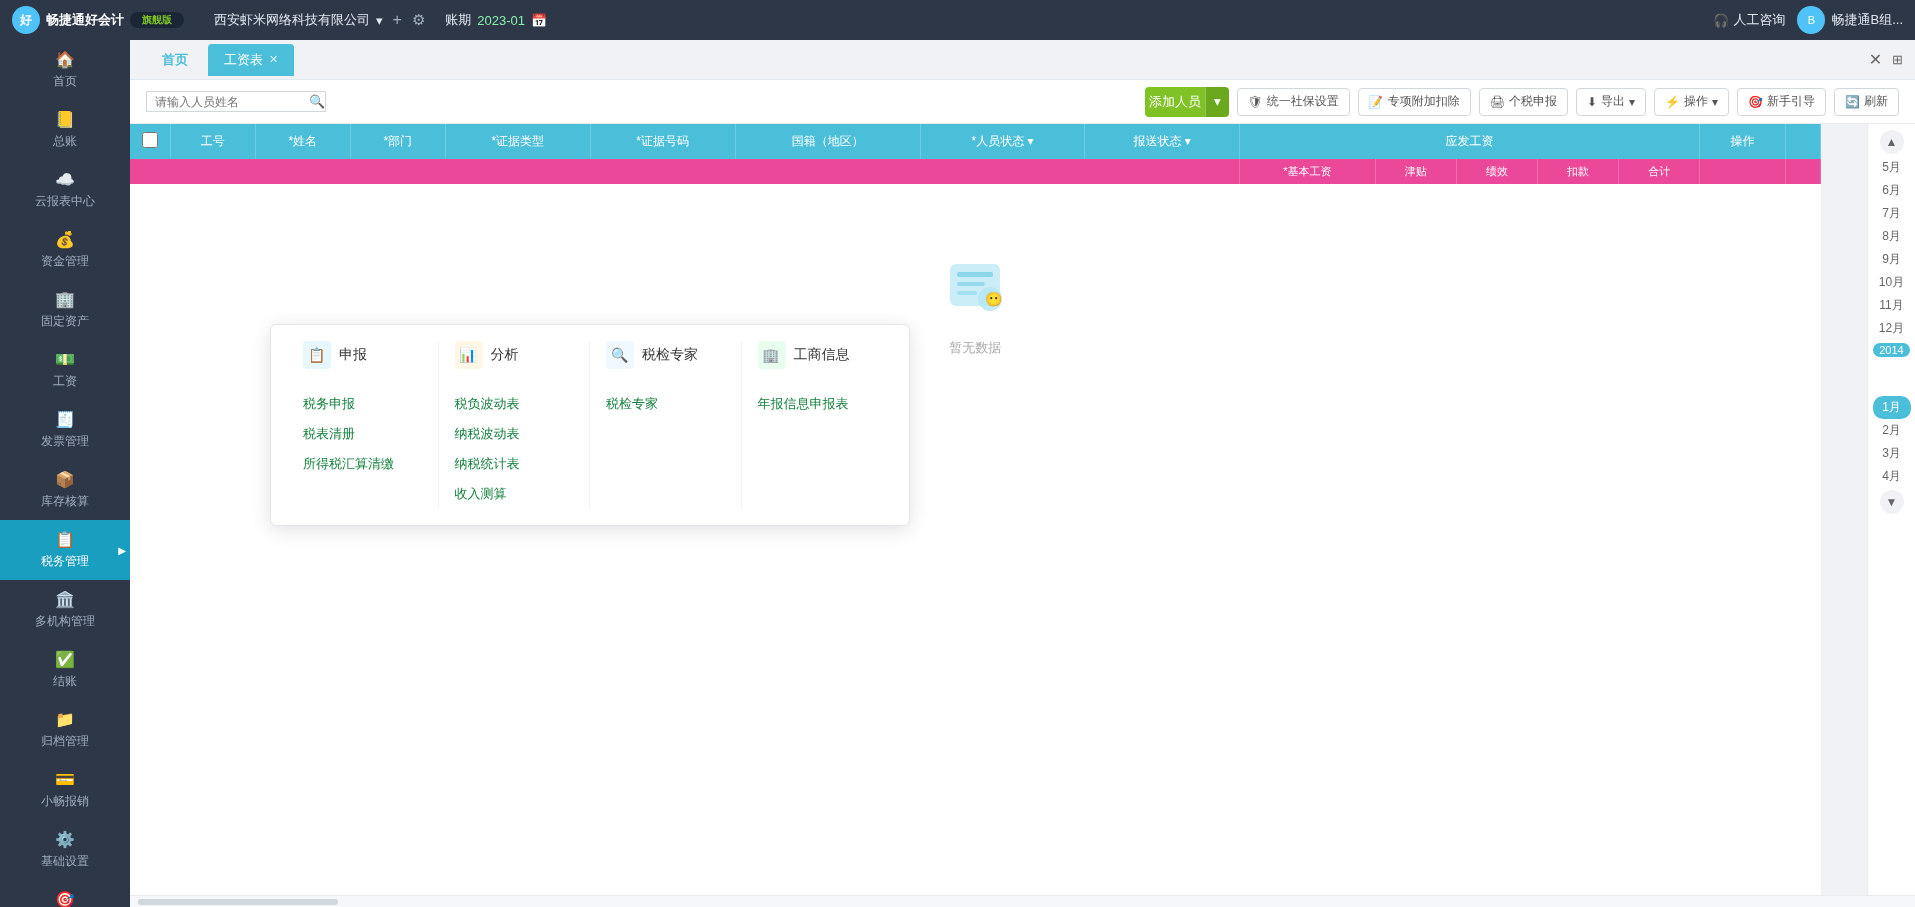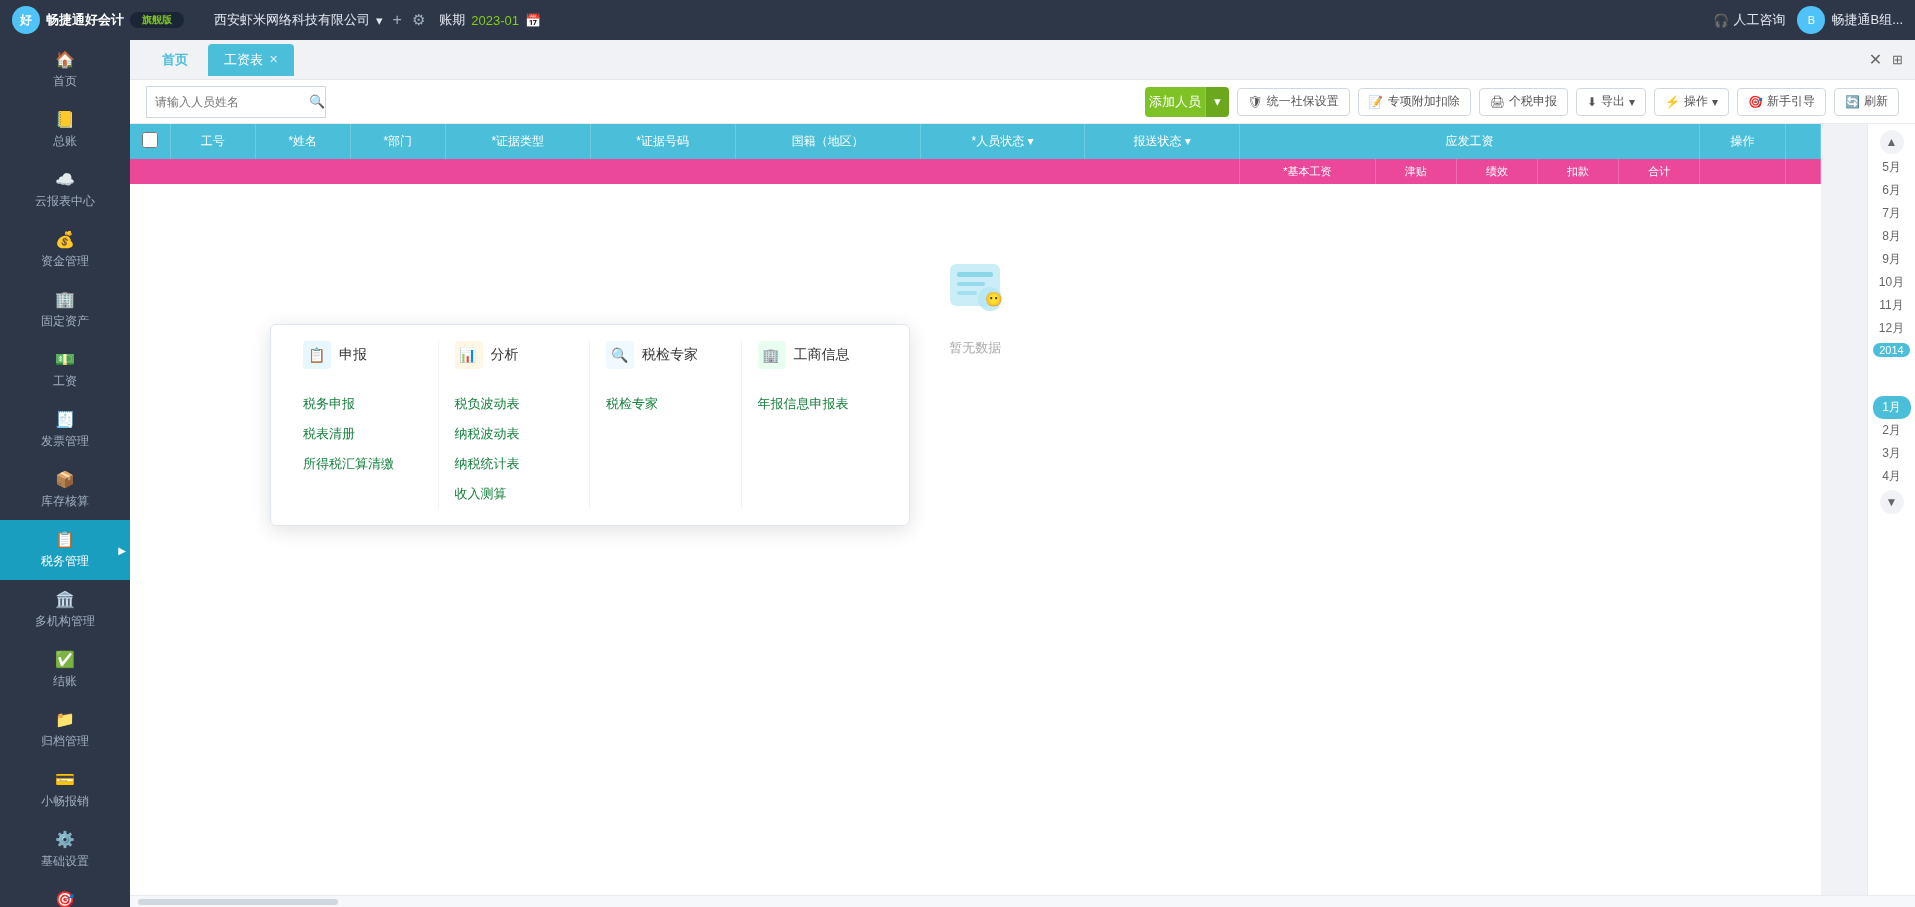--- a/index.html
+++ b/index.html
@@ -4,21 +4,21 @@
   <style>
     * { margin: 0; padding: 0; box-sizing: border-box; }
     body { font-family: 'Microsoft YaHei', Arial, sans-serif; font-size: 13px; background: #f0f2f5; width: 1915px; height: 907px; overflow: hidden; display: flex; flex-direction: column; }
 
     
     .top-bar { height: 40px; background: #2d3748; display: flex; align-items: center; padding: 0 12px; gap: 10px; flex-shrink: 0; }
     .logo-area { display: flex; align-items: center; gap: 6px; color: #fff; font-size: 14px; font-weight: bold; }
     .logo-icon { width: 28px; height: 28px; background: #4fc3f7; border-radius: 50%; display: flex; align-items: center; justify-content: center; color: #fff; font-size: 12px; }
     .company-selector { display: flex; align-items: center; gap: 6px; color: #e2e8f0; margin-left: 20px; cursor: pointer; }
     .top-bar-actions { margin-left: auto; display: flex; align-items: center; gap: 12px; color: #e2e8f0; font-size: 13px; }
-    .period-info { display: flex; align-items: center; gap: 6px; color: #e2e8f0; margin-left: 4px; }
+    .period-info { display: flex; align-items: center; gap: 6px; color: #e2e8f0; margin-left: 10px; }
     .btn-icon-top { cursor: pointer; color: #e2e8f0; display: flex; align-items: center; gap: 4px; }
     .user-avatar { width: 28px; height: 28px; background: #4fc3f7; border-radius: 50%; display: flex; align-items: center; justify-content: center; color: #fff; font-size: 11px; }
 
     
     .main-layout { display: flex; flex: 1; overflow: hidden; }
 
     
     .sidebar { width: 130px; background: #2d3748; display: flex; flex-direction: column; padding-top: 0; flex-shrink: 0; }
     .sidebar-item { display: flex; flex-direction: column; align-items: center; justify-content: center; padding: 10px 0; cursor: pointer; color: #a0aec0; gap: 4px; font-size: 12px; position: relative; }
     .sidebar-item.active-highlight { background: #1a9ec0; color: #fff; }
@@ -97,21 +97,21 @@
   <div class="company-selector">
     <span>西安虾米网络科技有限公司</span>
     <span>▾</span>
   </div>
 
   <span style="color:#a0aec0;cursor:pointer;font-size:16px;">+</span>
   <span style="color:#a0aec0;cursor:pointer;font-size:15px;">⚙</span>
 
   <div class="period-info">
     <span>账期</span>
-    <span style="color:#84cc16;font-weight:500;">2023-01</span>
+    <span style="color:#86efac;font-weight:500;">2023-01</span>
     <span style="cursor:pointer;">📅</span>
   </div>
 
   <div class="top-bar-actions">
     <div class="btn-icon-top">
       <span>🎧</span>
       <span>人工咨询</span>
     </div>
     <div style="display:flex;align-items:center;gap:6px;">
       <div class="user-avatar">B</div>
@@ -198,21 +198,21 @@
         <span class="tab-close">✕</span>
       </div>
 
       <div style="margin-left:auto;display:flex;align-items:center;gap:10px;padding-right:12px;">
         <span class="win-btn" style="color:#666;">✕</span>
         <span class="win-btn" style="color:#666;font-size:13px;">⊞</span>
       </div>
     </div>
 
     <div class="toolbar">
-      <div class="search-input" style="display:flex;align-items:center;border:1px solid #d0d7de;border-radius:0;height:32px;padding:0 8px;">
+      <div class="search-input" style="display:flex;align-items:center;border:1px solid #d0d7de;border-radius:0;height:21px;padding:0 8px;">
         <input type="text" style="border: none; outline: none; font-size: 12px; width: 150px; color: rgb(102, 102, 102);" placeholder="请输入人员姓名">
         <span class="search-icon">🔍</span>
       </div>
 
       <div class="toolbar-spacer"></div>
 
       <div class="add-btn-wrapper">
         <button class="add-btn-main">
           <span>添加人员</span>
         </button>

